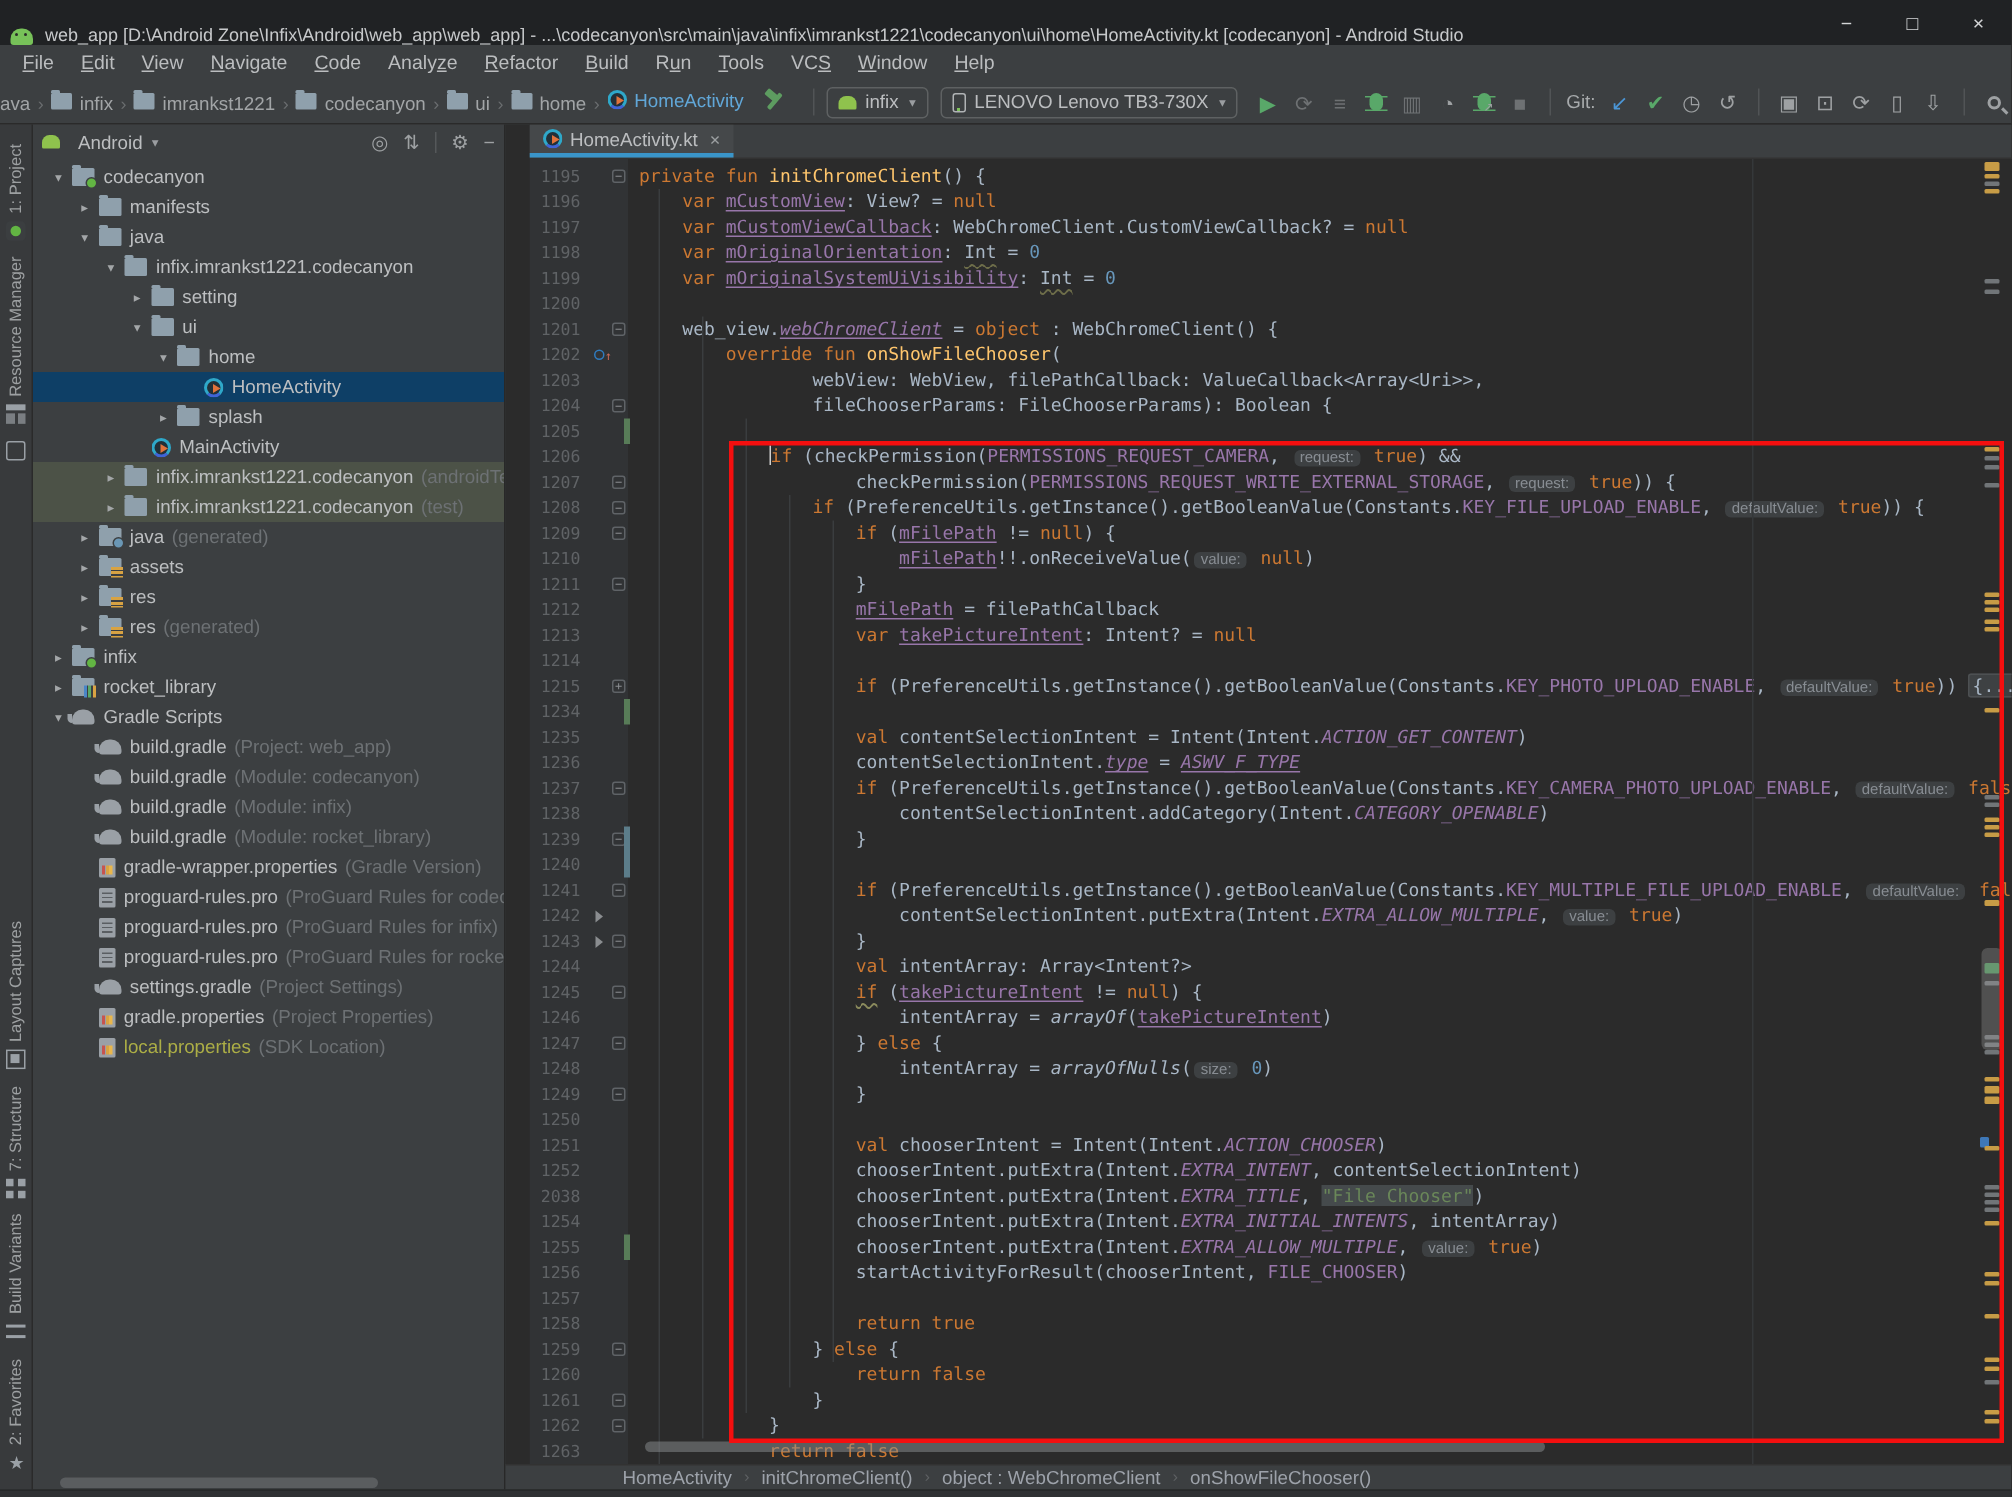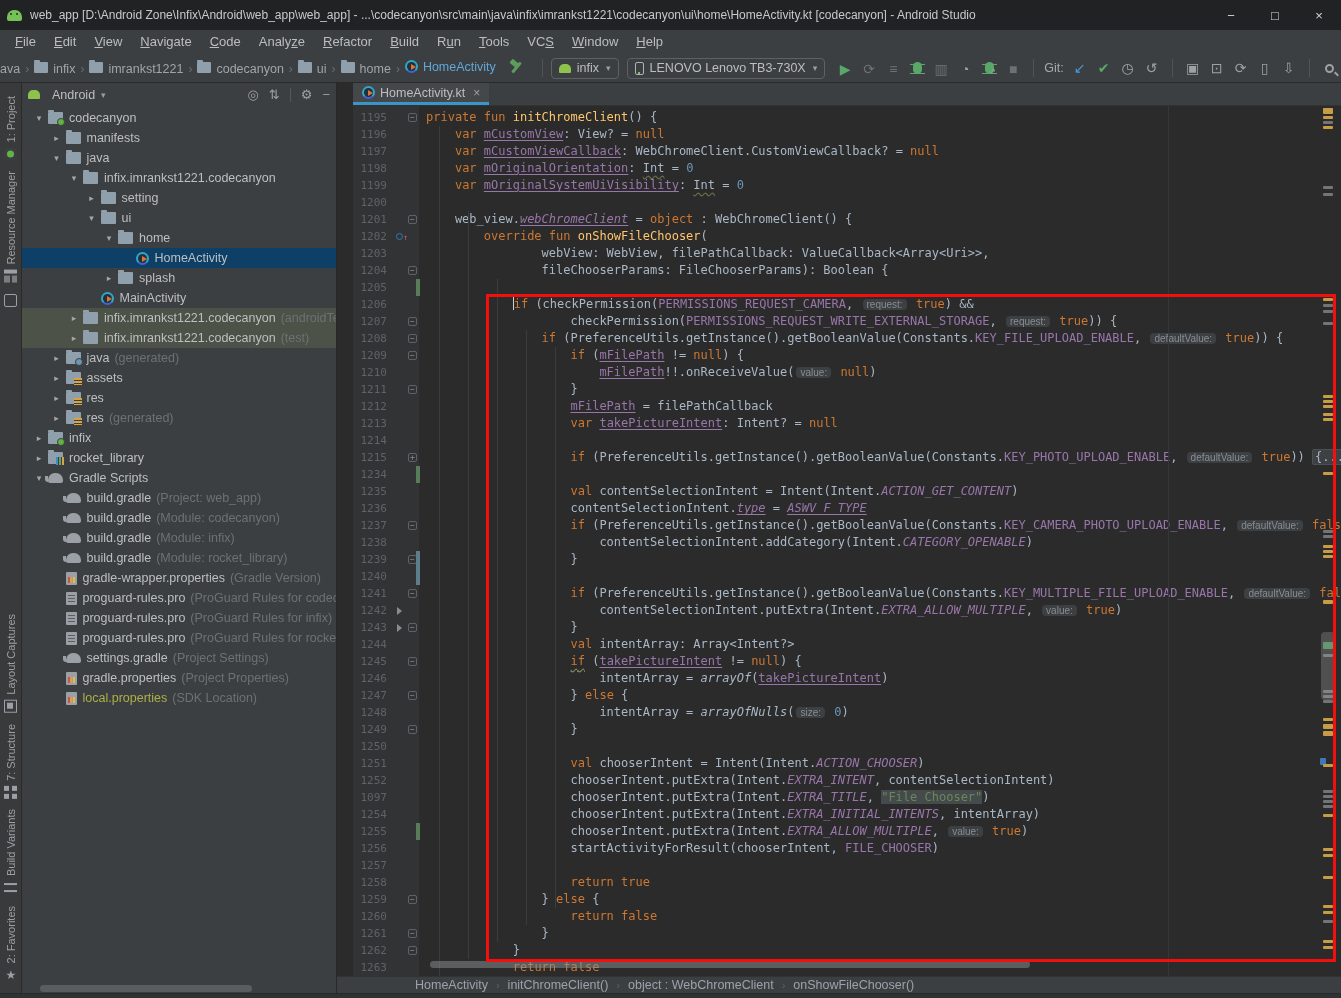--- a/index.html
+++ b/index.html
@@ -1,20 +1,20 @@
 <!DOCTYPE html>
 <html><head>
 <meta charset="utf-8">
 <style>
   * { margin:0; padding:0; box-sizing:border-box; }
   html,body { width:1341px; height:998px; overflow:hidden; }
   body { position:relative; background:#2b2b2b; font-family:"Liberation Sans", sans-serif; color:#bbbdbf; font-size:12px; }
 
   
-  #titlebar { position:absolute; left:0; top:0; width:1341px; height:30px; background:#202224; display:flex; align-items:center; padding-left:7px; }
+  #titlebar { position:absolute; left:0; top:0; width:1341px; height:30px; background:#202224; display:flex; align-items:flex-end; padding-left:7px; }
   .droid { width:15px; height:11px; background:#77c159; border-radius:7px 7px 2px 2px; position:relative; flex:none; }
   .droid::after { content:""; position:absolute; left:3px; top:3px; width:2px; height:2px; background:#2b2b2b; border-radius:50%; box-shadow:6px 0 0 #2b2b2b; }
   #title-text { margin-left:8px; color:#c7c9cb; font-size:12px; white-space:nowrap; overflow:hidden; }
   #win-controls { position:absolute; right:0; top:0; height:30px; display:flex; }
   .winbtn { width:44px; height:30px; display:flex; align-items:center; justify-content:center; color:#d4d6d8; font-size:13px; }
 
   
   #menubar { position:absolute; left:0; top:30px; width:1341px; height:24px; background:#3c3f41; display:flex; align-items:center; padding-left:6px; }
   .menu-item { padding:0 9px; color:#bbbdbf; font-size:13px; height:24px; line-height:24px; }
   .menu-item u { text-decoration:underline; }
@@ -508,21 +508,21 @@
       <div class="cl"><span class="num">1243</span><span class="gic"><span class="tri"></span></span><span class="gfold"><span class="fm">−</span></span><span class="codepart"><span class="sg-t">                    }</span></span></div>
       <div class="cl"><span class="num">1244</span><span class="gic"></span><span class="gfold"></span><span class="codepart"><span class="sg-t">                    </span><span class="sg-k">val</span><span class="sg-t"> intentArray: Array&lt;Intent?&gt;</span></span></div>
       <div class="cl"><span class="num">1245</span><span class="gic"></span><span class="gfold"><span class="fm">−</span></span><span class="codepart"><span class="sg-t">                    </span><span class="sg-kw">if</span><span class="sg-t"> (</span><span class="sg-v">takePictureIntent</span><span class="sg-t"> != </span><span class="sg-k">null</span><span class="sg-t">) {</span></span></div>
       <div class="cl"><span class="num">1246</span><span class="gic"></span><span class="gfold"></span><span class="codepart"><span class="sg-t">                        intentArray = </span><span class="sg-i">arrayOf</span><span class="sg-t">(</span><span class="sg-v">takePictureIntent</span><span class="sg-t">)</span></span></div>
       <div class="cl"><span class="num">1247</span><span class="gic"></span><span class="gfold"><span class="fm">−</span></span><span class="codepart"><span class="sg-t">                    } </span><span class="sg-k">else</span><span class="sg-t"> {</span></span></div>
       <div class="cl"><span class="num">1248</span><span class="gic"></span><span class="gfold"></span><span class="codepart"><span class="sg-t">                        intentArray = </span><span class="sg-i">arrayOfNulls</span><span class="sg-t">(</span><span class="sg-h">size:</span><span class="sg-t"> </span><span class="sg-n">0</span><span class="sg-t">)</span></span></div>
       <div class="cl"><span class="num">1249</span><span class="gic"></span><span class="gfold"><span class="fm">−</span></span><span class="codepart"><span class="sg-t">                    }</span></span></div>
       <div class="cl"><span class="num">1250</span><span class="gic"></span><span class="gfold"></span><span class="codepart"></span></div>
       <div class="cl"><span class="num">1251</span><span class="gic"></span><span class="gfold"></span><span class="codepart"><span class="sg-t">                    </span><span class="sg-k">val</span><span class="sg-t"> chooserIntent = Intent(Intent.</span><span class="sg-ci">ACTION_CHOOSER</span><span class="sg-t">)</span></span></div>
       <div class="cl"><span class="num">1252</span><span class="gic"></span><span class="gfold"></span><span class="codepart"><span class="sg-t">                    chooserIntent.putExtra(Intent.</span><span class="sg-ci">EXTRA_INTENT</span><span class="sg-t">, contentSelectionIntent)</span></span></div>
-      <div class="cl"><span class="num">1097</span><span class="gic"></span><span class="gfold"></span><span class="codepart"><span class="sg-t">                    chooserIntent.putExtra(Intent.</span><span class="sg-ci">EXTRA_TITLE</span><span class="sg-t">, </span><span class="sg-sh">"File Chooser"</span><span class="sg-t">)</span></span></div>
+      <div class="cl"><span class="num">2038</span><span class="gic"></span><span class="gfold"></span><span class="codepart"><span class="sg-t">                    chooserIntent.putExtra(Intent.</span><span class="sg-ci">EXTRA_TITLE</span><span class="sg-t">, </span><span class="sg-sh">"File Chooser"</span><span class="sg-t">)</span></span></div>
       <div class="cl"><span class="num">1254</span><span class="gic"></span><span class="gfold"></span><span class="codepart"><span class="sg-t">                    chooserIntent.putExtra(Intent.</span><span class="sg-ci">EXTRA_INITIAL_INTENTS</span><span class="sg-t">, intentArray)</span></span></div>
       <div class="cl"><span class="num">1255</span><span class="gic"></span><span class="gfold"></span><span class="chg chg-g"></span><span class="codepart"><span class="sg-t">                    chooserIntent.putExtra(Intent.</span><span class="sg-ci">EXTRA_ALLOW_MULTIPLE</span><span class="sg-t">, </span><span class="sg-h">value:</span><span class="sg-t"> </span><span class="sg-k">true</span><span class="sg-t">)</span></span></div>
       <div class="cl"><span class="num">1256</span><span class="gic"></span><span class="gfold"></span><span class="codepart"><span class="sg-t">                    startActivityForResult(chooserIntent, </span><span class="sg-c">FILE_CHOOSER</span><span class="sg-t">)</span></span></div>
       <div class="cl"><span class="num">1257</span><span class="gic"></span><span class="gfold"></span><span class="codepart"></span></div>
       <div class="cl"><span class="num">1258</span><span class="gic"></span><span class="gfold"></span><span class="codepart"><span class="sg-t">                    </span><span class="sg-k">return </span><span class="sg-k">true</span></span></div>
       <div class="cl"><span class="num">1259</span><span class="gic"></span><span class="gfold"><span class="fm">−</span></span><span class="codepart"><span class="sg-t">                } </span><span class="sg-k">else</span><span class="sg-t"> {</span></span></div>
       <div class="cl"><span class="num">1260</span><span class="gic"></span><span class="gfold"></span><span class="codepart"><span class="sg-t">                    </span><span class="sg-k">return </span><span class="sg-k">false</span></span></div>
       <div class="cl"><span class="num">1261</span><span class="gic"></span><span class="gfold"><span class="fm">−</span></span><span class="codepart"><span class="sg-t">                }</span></span></div>
       <div class="cl"><span class="num">1262</span><span class="gic"></span><span class="gfold"><span class="fm">−</span></span><span class="codepart"><span class="sg-t">            }</span></span></div>
       <div class="cl"><span class="num">1263</span><span class="gic"></span><span class="gfold"></span><span class="codepart"><span class="sg-t">            </span><span class="sg-k">return </span><span class="sg-k">false</span></span></div>

